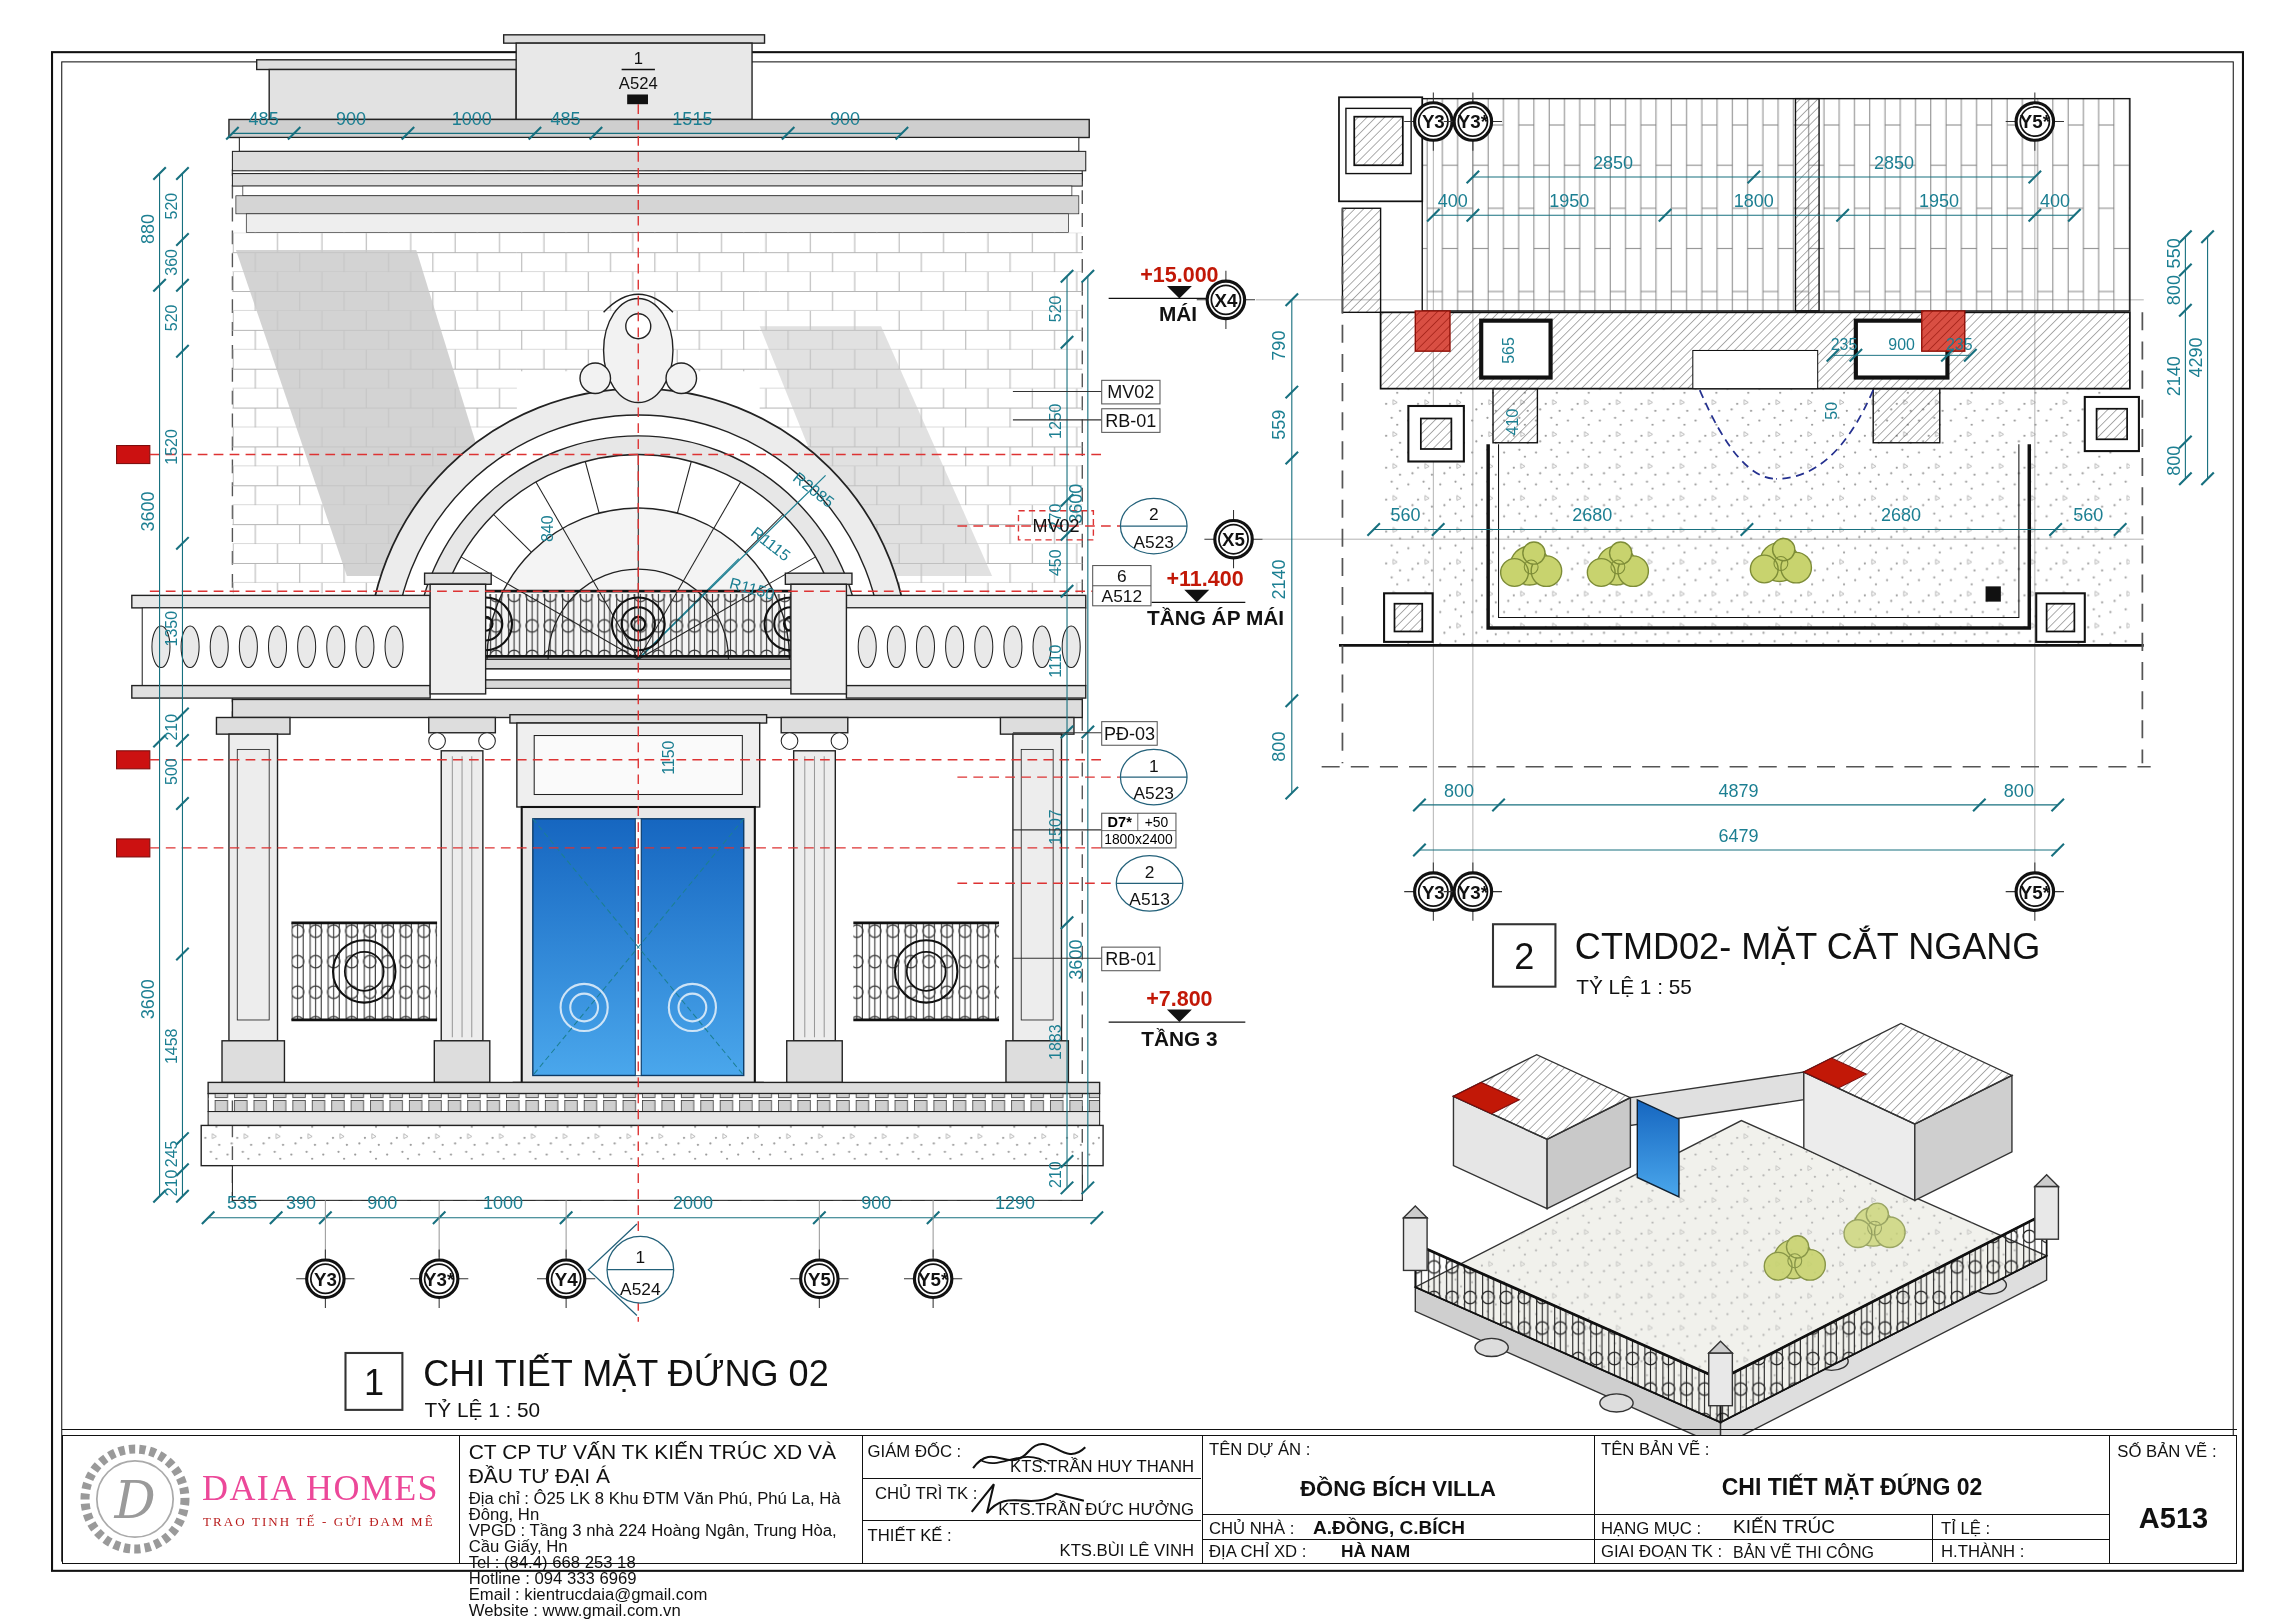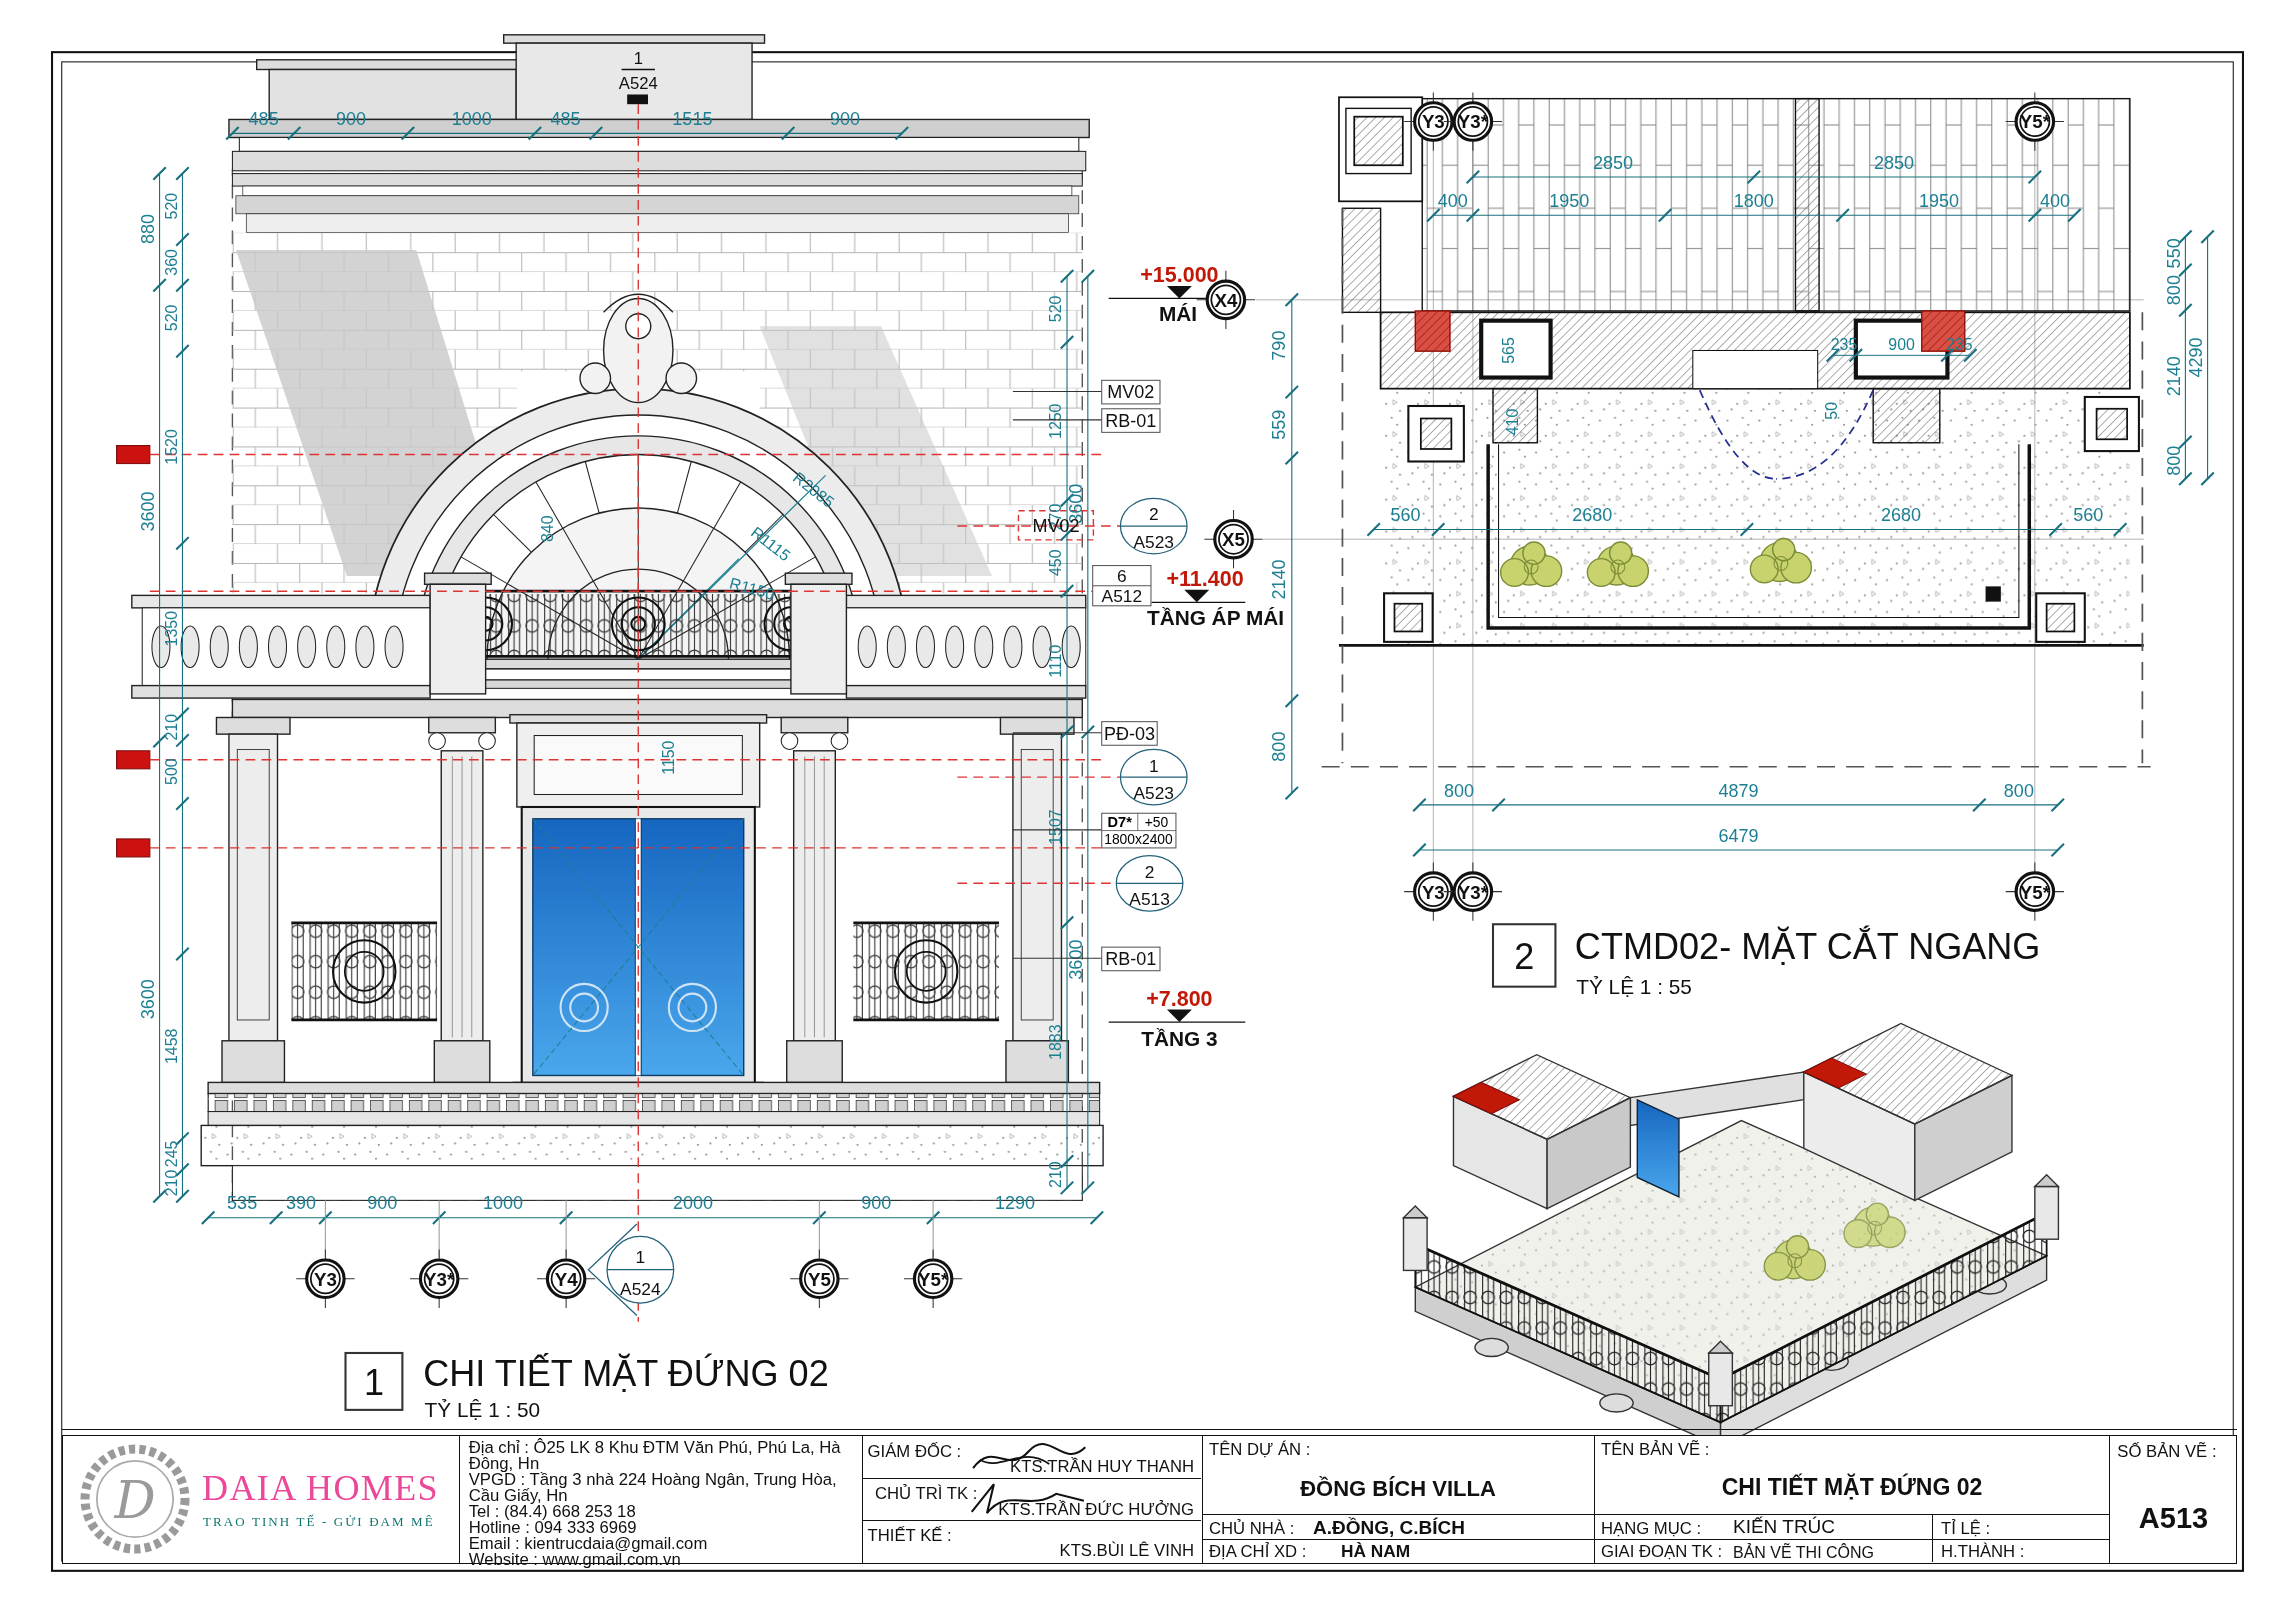--- a/index.html
+++ b/index.html
@@ -723,24 +723,25 @@
   <div class="vline" style="left:1531px"></div>
   <div class="vline" style="left:2046px"></div>
 
   <div class="cell" style="left:0;top:0;width:396px;height:126px">
     <svg width="118" height="118" viewBox="0 0 170 170" style="position:absolute;left:12.5px;top:4.2px">
       <circle cx="85" cy="85" r="72" fill="none" stroke="#9a9a9a" stroke-width="13" stroke-dasharray="9 6"></circle>
       <circle cx="85" cy="85" r="55" fill="none" stroke="#aaa" stroke-width="2.5"></circle>
       <text x="85" y="112" text-anchor="middle" style="font-family:'DejaVu Serif',serif;font-size:74px;font-style:italic;fill:#9a9a9a">D</text>
     </svg>
     <div style="position:absolute;left:139px;top:31px;font-family:'Liberation Serif',serif;font-size:36px;color:#ec4899;letter-spacing:1.4px">DAIA HOMES</div>
-    <div style="position:absolute;left:140px;top:78px;font-family:'Liberation Serif',serif;font-size:13px;color:#0f766e;letter-spacing:2.1px">TRAO TINH TẾ - GỬI ĐAM MÊ</div>
+    <div style="position:absolute;left:140px;top:78px;font-family:'Liberation Serif',serif;font-size:13px;color:#b91c1c;letter-spacing:2.1px">TRAO TINH TẾ - GỬI ĐAM MÊ</div>
   </div>
 
   <div class="cell" style="left:396px;top:0;width:404px;height:126px;padding:4.2px 0 0 9.7px">
+    <div style="font-size:21px;margin-bottom:2.8px">CT CP TƯ VẤN TK KIẾN TRÚC XD VÀ ĐẦU TƯ ĐẠI Á</div>
     <div class="lbl" style="line-height:16px">Địa chỉ : Ô25 LK 8 Khu ĐTM Văn Phú,  Phú La, Hà Đông, Hn</div>
     <div class="lbl" style="line-height:16px">VPGD : Tầng 3 nhà 224 Hoàng Ngân, Trung Hòa, Cầu Giấy, Hn</div>
     <div class="lbl" style="line-height:16px">Tel : (84.4) 668 253 18</div>
     <div class="lbl" style="line-height:16px">Hotline : 094 333 6969</div>
     <div class="lbl" style="line-height:16px">Email : kientrucdaia@gmail.com</div>
     <div class="lbl" style="line-height:16px">Website : www.gmail.com.vn</div>
   </div>
 
   <div class="cell" style="left:799px;top:0;width:339px;height:126px">
     <div class="hline" style="top:42px"></div>

